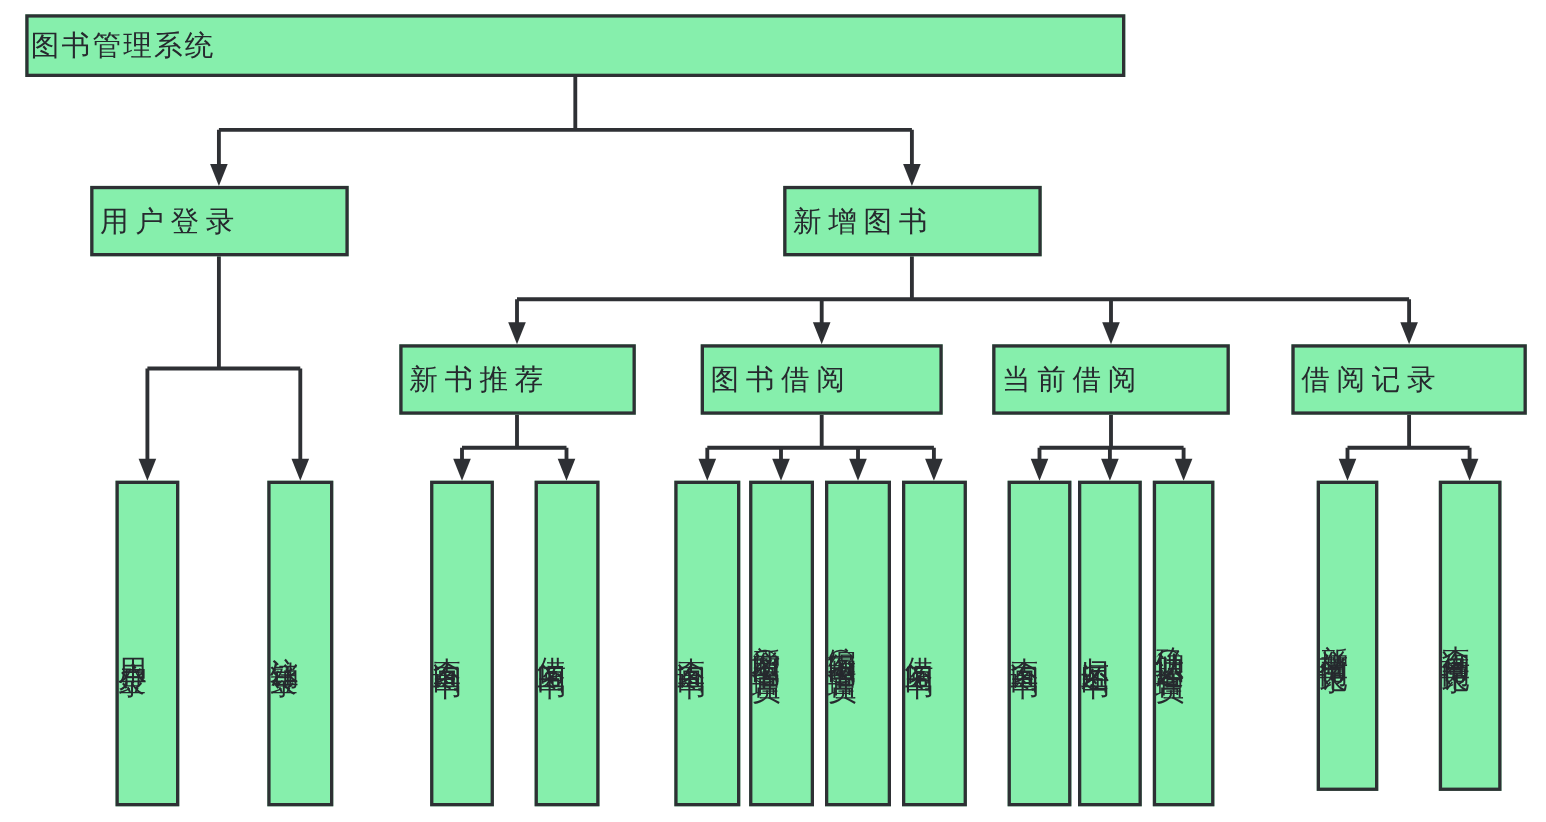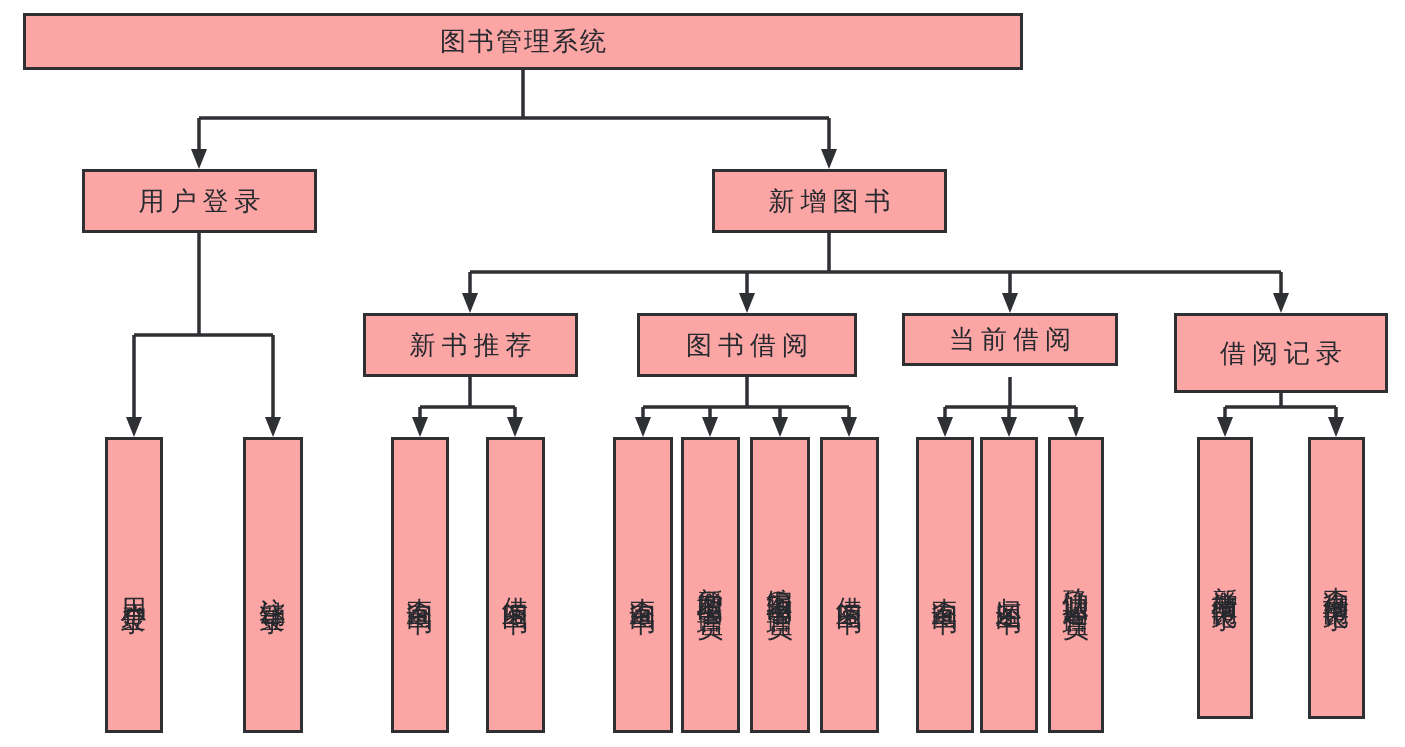--- a/index.html
+++ b/index.html
@@ -14,22 +14,22 @@
     background:var(--background);
     font-family:"Liberation Sans","DejaVu Sans",sans-serif;
     position:relative;overflow:hidden;
   }
   .stage{position:absolute;left:0;top:0;width:1405px;height:747px;}
   .connectors{position:absolute;left:0;top:0;z-index:1;}
   .connectors path{stroke:var(--line);stroke-width:3.5;fill:none;}
   .connectors polygon{fill:var(--line);stroke:none;}
   .node{
     position:absolute;z-index:2;box-sizing:border-box;
-    border:3px solid var(--line);background:#fca5a5;
-    display:flex;align-items:center;justify-content:center;
+    border:3px solid var(--line);background:#86efac;
+    display:flex;align-items:center;
     color:var(--text);
   }
   .node.h .lbl{font-size:26px;letter-spacing:6px;text-indent:6px;white-space:nowrap;}
   .node.root .lbl{font-size:26px;letter-spacing:2px;text-indent:2px;}
   .node.v .lbl{
     writing-mode:vertical-rl;
     text-orientation:mixed;
     font-size:26px;
     letter-spacing:4px;
     line-height:1;
@@ -94,24 +94,24 @@
   <div class="node h" style="left:712px;top:169px;width:235px;height:64px">
     <span class="lbl">新增图书</span>
   </div>
 
   <div class="node h" style="left:363px;top:313px;width:215px;height:64px">
     <span class="lbl">新书推荐</span>
   </div>
   <div class="node h" style="left:637px;top:313px;width:220px;height:64px">
     <span class="lbl">图书借阅</span>
   </div>
-  <div class="node h" style="left:902px;top:313px;width:216px;height:53px">
+  <div class="node h" style="left:902px;top:313px;width:216px;height:64px">
     <span class="lbl">当前借阅</span>
   </div>
-  <div class="node h" style="left:1174px;top:313px;width:214px;height:80px">
+  <div class="node h" style="left:1174px;top:313px;width:214px;height:64px">
     <span class="lbl">借阅记录</span>
   </div>
 
   <div class="node v" style="left:105px;top:437px;width:58px;height:296px">
     <span class="lbl">用户登录</span>
   </div>
   <div class="node v" style="left:243px;top:437px;width:60px;height:296px">
     <span class="lbl">注销登录</span>
   </div>
 

